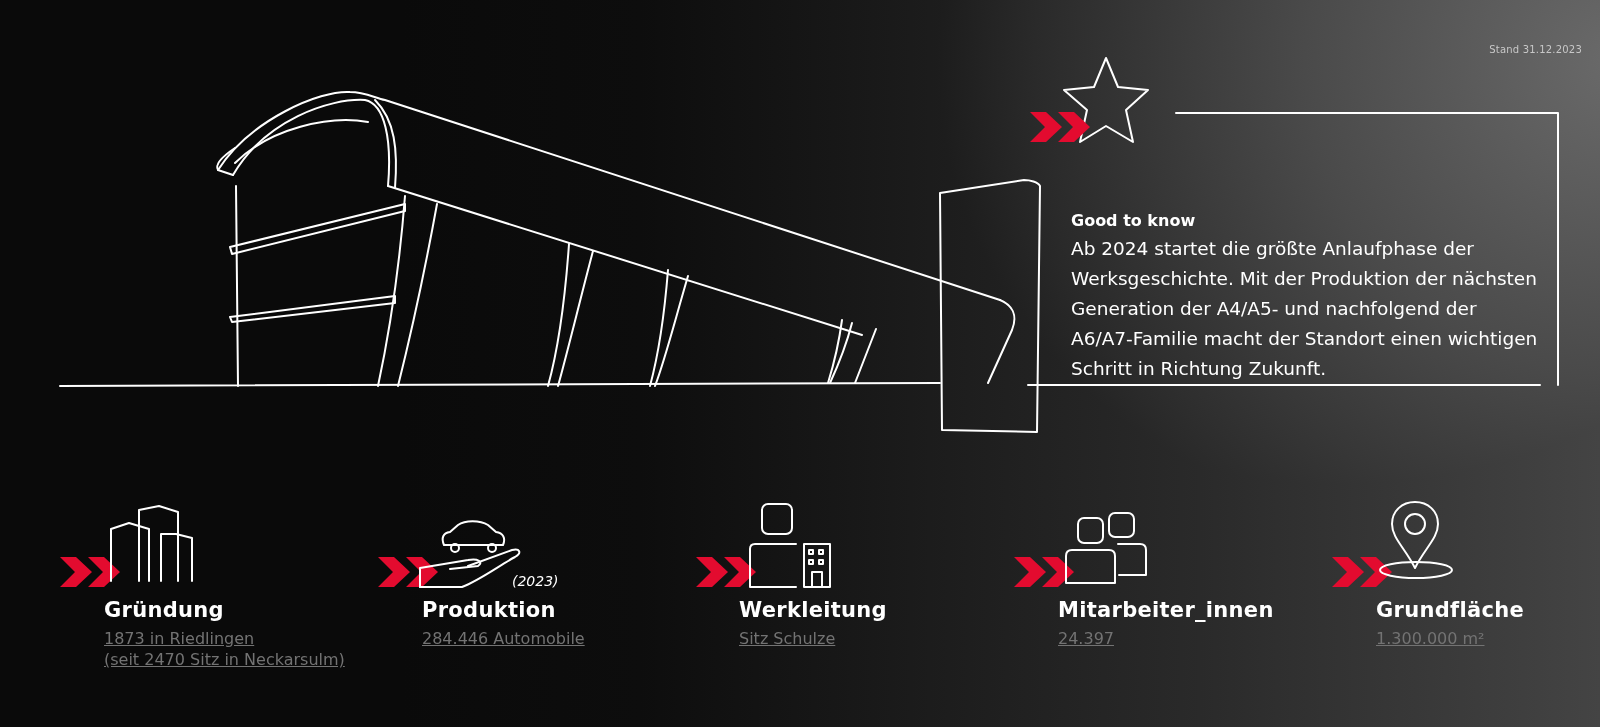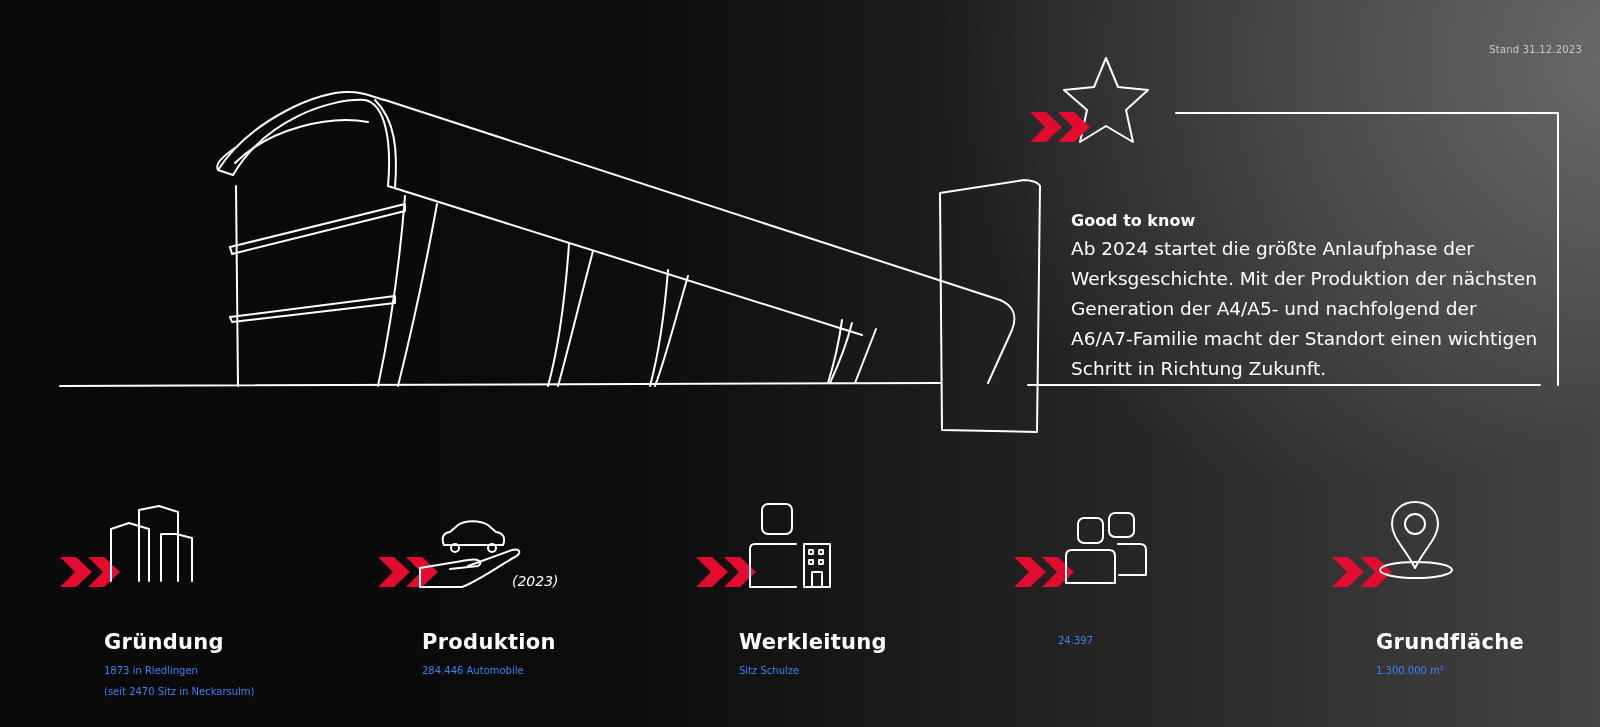--- a/index.html
+++ b/index.html
@@ -14,23 +14,23 @@
   .stand {
     position:absolute; right:18px; top:8px;
     font-size:10px; color:#c8c8c8; letter-spacing:0.2px;margin-top:36px;
   }
   svg.scene { position:absolute; left:0; top:0; }
   .gtk {
     position:absolute; left:1071px; top:172px; width:470px;margin-top:39px;
   }
   .gtk-title { font-size:16px; font-weight:bold; margin-bottom:4px; }
   .gtk-body { font-size:18.5px; line-height:30px; }
-  .fact { position:absolute; top:630px; }
+  .fact { position:absolute; top:598px; }
   .fact-title { font-size:21px; font-weight:bold; letter-spacing:0.3px; margin-bottom:6px; }
-  .fact-val { font-size:10px; line-height:21px; color:#3b82f6; }
+  .fact-val { font-size:16px; line-height:21px; color:#737373;text-decoration:underline; }
   .year-note { position:absolute; left:512px; top:573px; font-size:14px;font-style:italic; }
 </style>
 </head>
 <body>
 
 <div class="stand">Stand 31.12.2023</div>
 
 <svg class="scene" width="1600" height="727" viewBox="0 0 1600 727" fill="none" stroke="#fff" stroke-width="2" stroke-linejoin="round" stroke-linecap="round">
 
   <g>
@@ -135,18 +135,19 @@
 </div>
 <div class="fact" style="left:422px">
   <div class="fact-title">Produktion</div>
   <div class="fact-val">284.446 Automobile</div>
 </div>
 <div class="fact" style="left:739px">
   <div class="fact-title">Werkleitung</div>
   <div class="fact-val">Sitz Schulze</div>
 </div>
 <div class="fact" style="left:1058px">
+  <div class="fact-title">Mitarbeiter_innen</div>
   <div class="fact-val">24.397</div>
 </div>
 <div class="fact" style="left:1376px">
   <div class="fact-title">Grundfläche</div>
   <div class="fact-val">1.300.000 m²</div>
 </div>
 
 </body></html>

